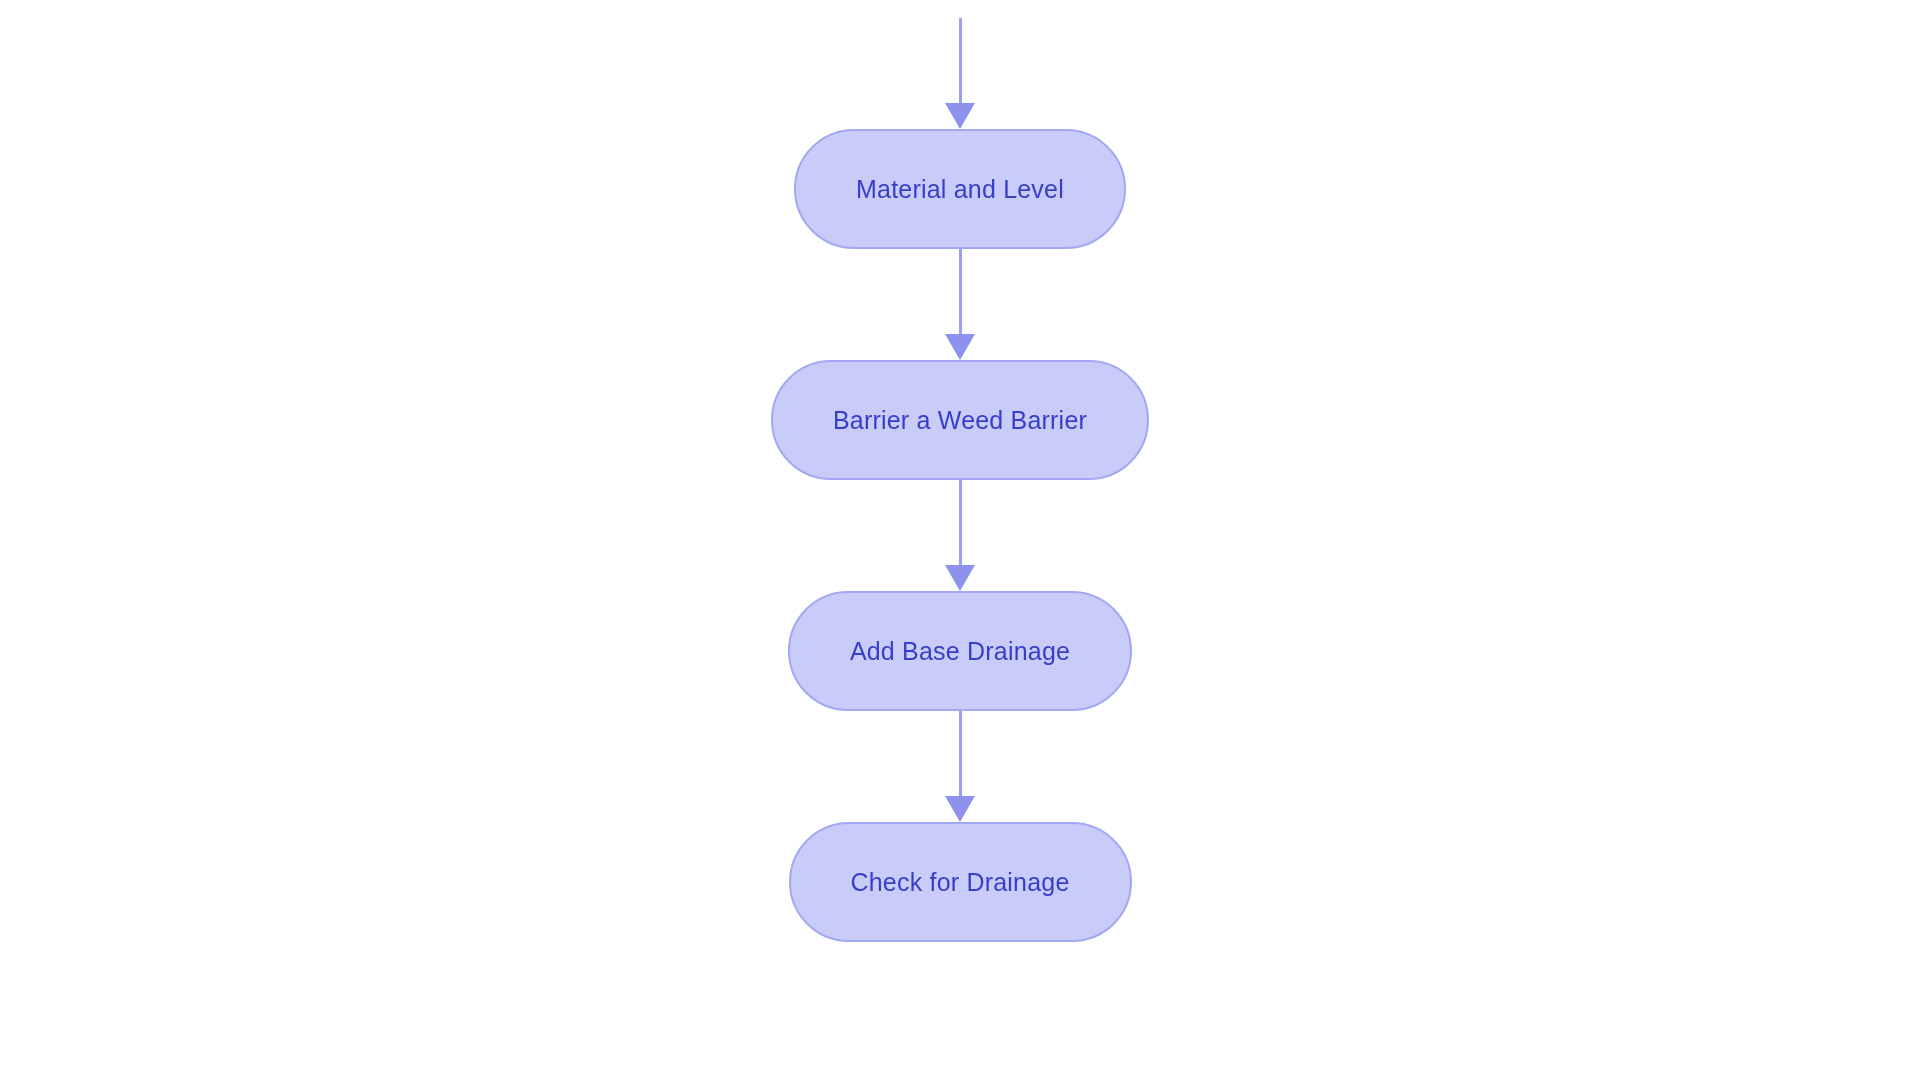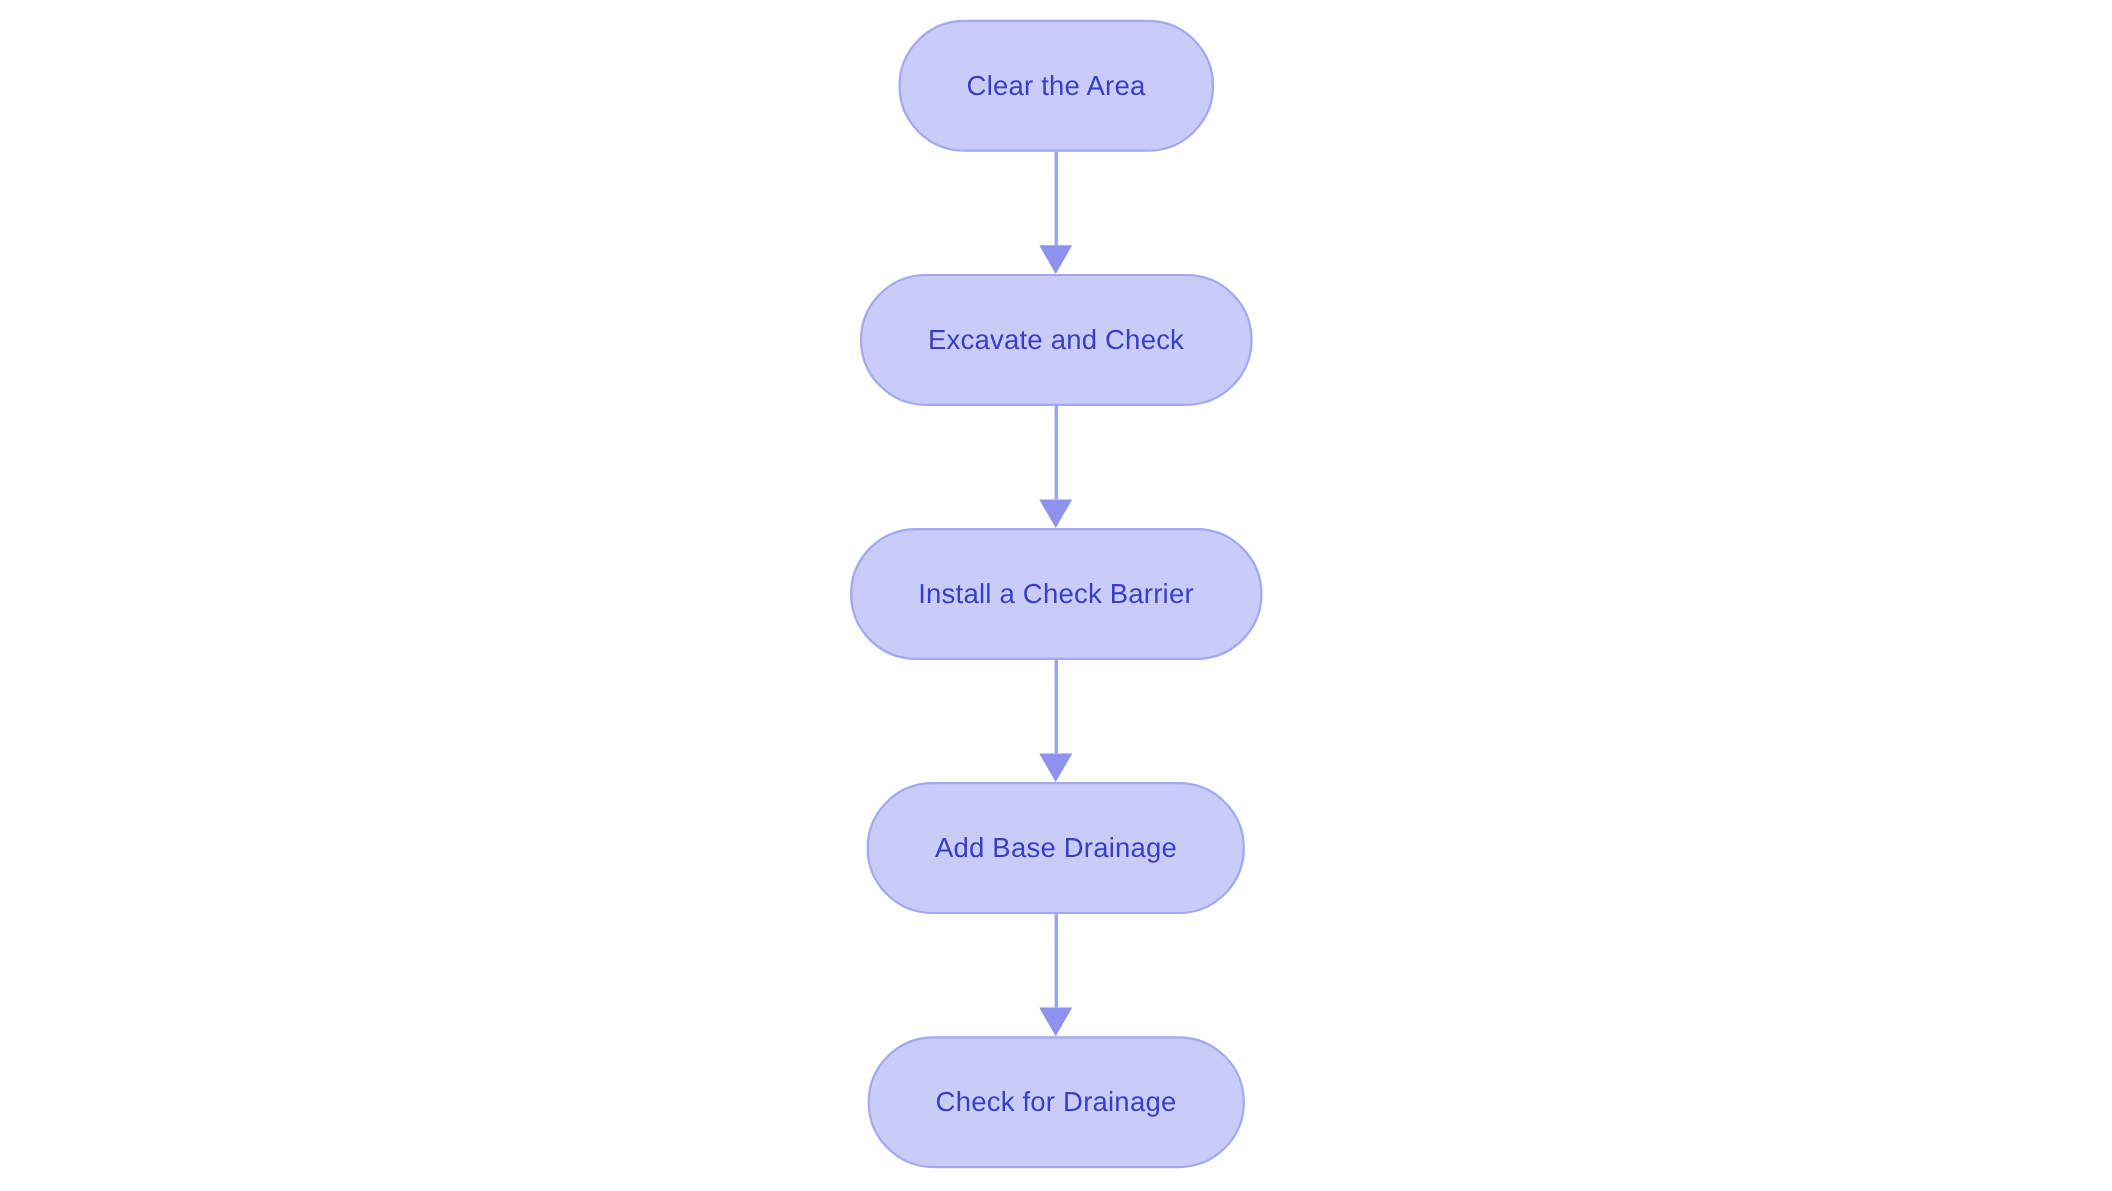--- a/index.html
+++ b/index.html
@@ -68,40 +68,37 @@
     border-right: 15px solid transparent;
     border-top: 26px solid var(--arrow-head);
   }
 </style>
 </head>
 <body>
 
 <div class="canvas">
   <div class="flow">
 
+
+    <div class="edge">
+      <div class="edge-line"></div>
+      <div class="edge-head"></div>
+    </div>
+
     <div class="node">
-      <span>Clear the Area</span>
+      <span>Material and Level</span>
     </div>
 
     <div class="edge">
       <div class="edge-line"></div>
       <div class="edge-head"></div>
     </div>
 
     <div class="node">
-      <span>Excavate and Check</span>
-    </div>
-
-    <div class="edge">
-      <div class="edge-line"></div>
-      <div class="edge-head"></div>
-    </div>
-
-    <div class="node">
-      <span>Install a Check Barrier</span>
+      <span>Barrier a Weed Barrier</span>
     </div>
 
     <div class="edge">
       <div class="edge-line"></div>
       <div class="edge-head"></div>
     </div>
 
     <div class="node">
       <span>Add Base Drainage</span>
     </div>

